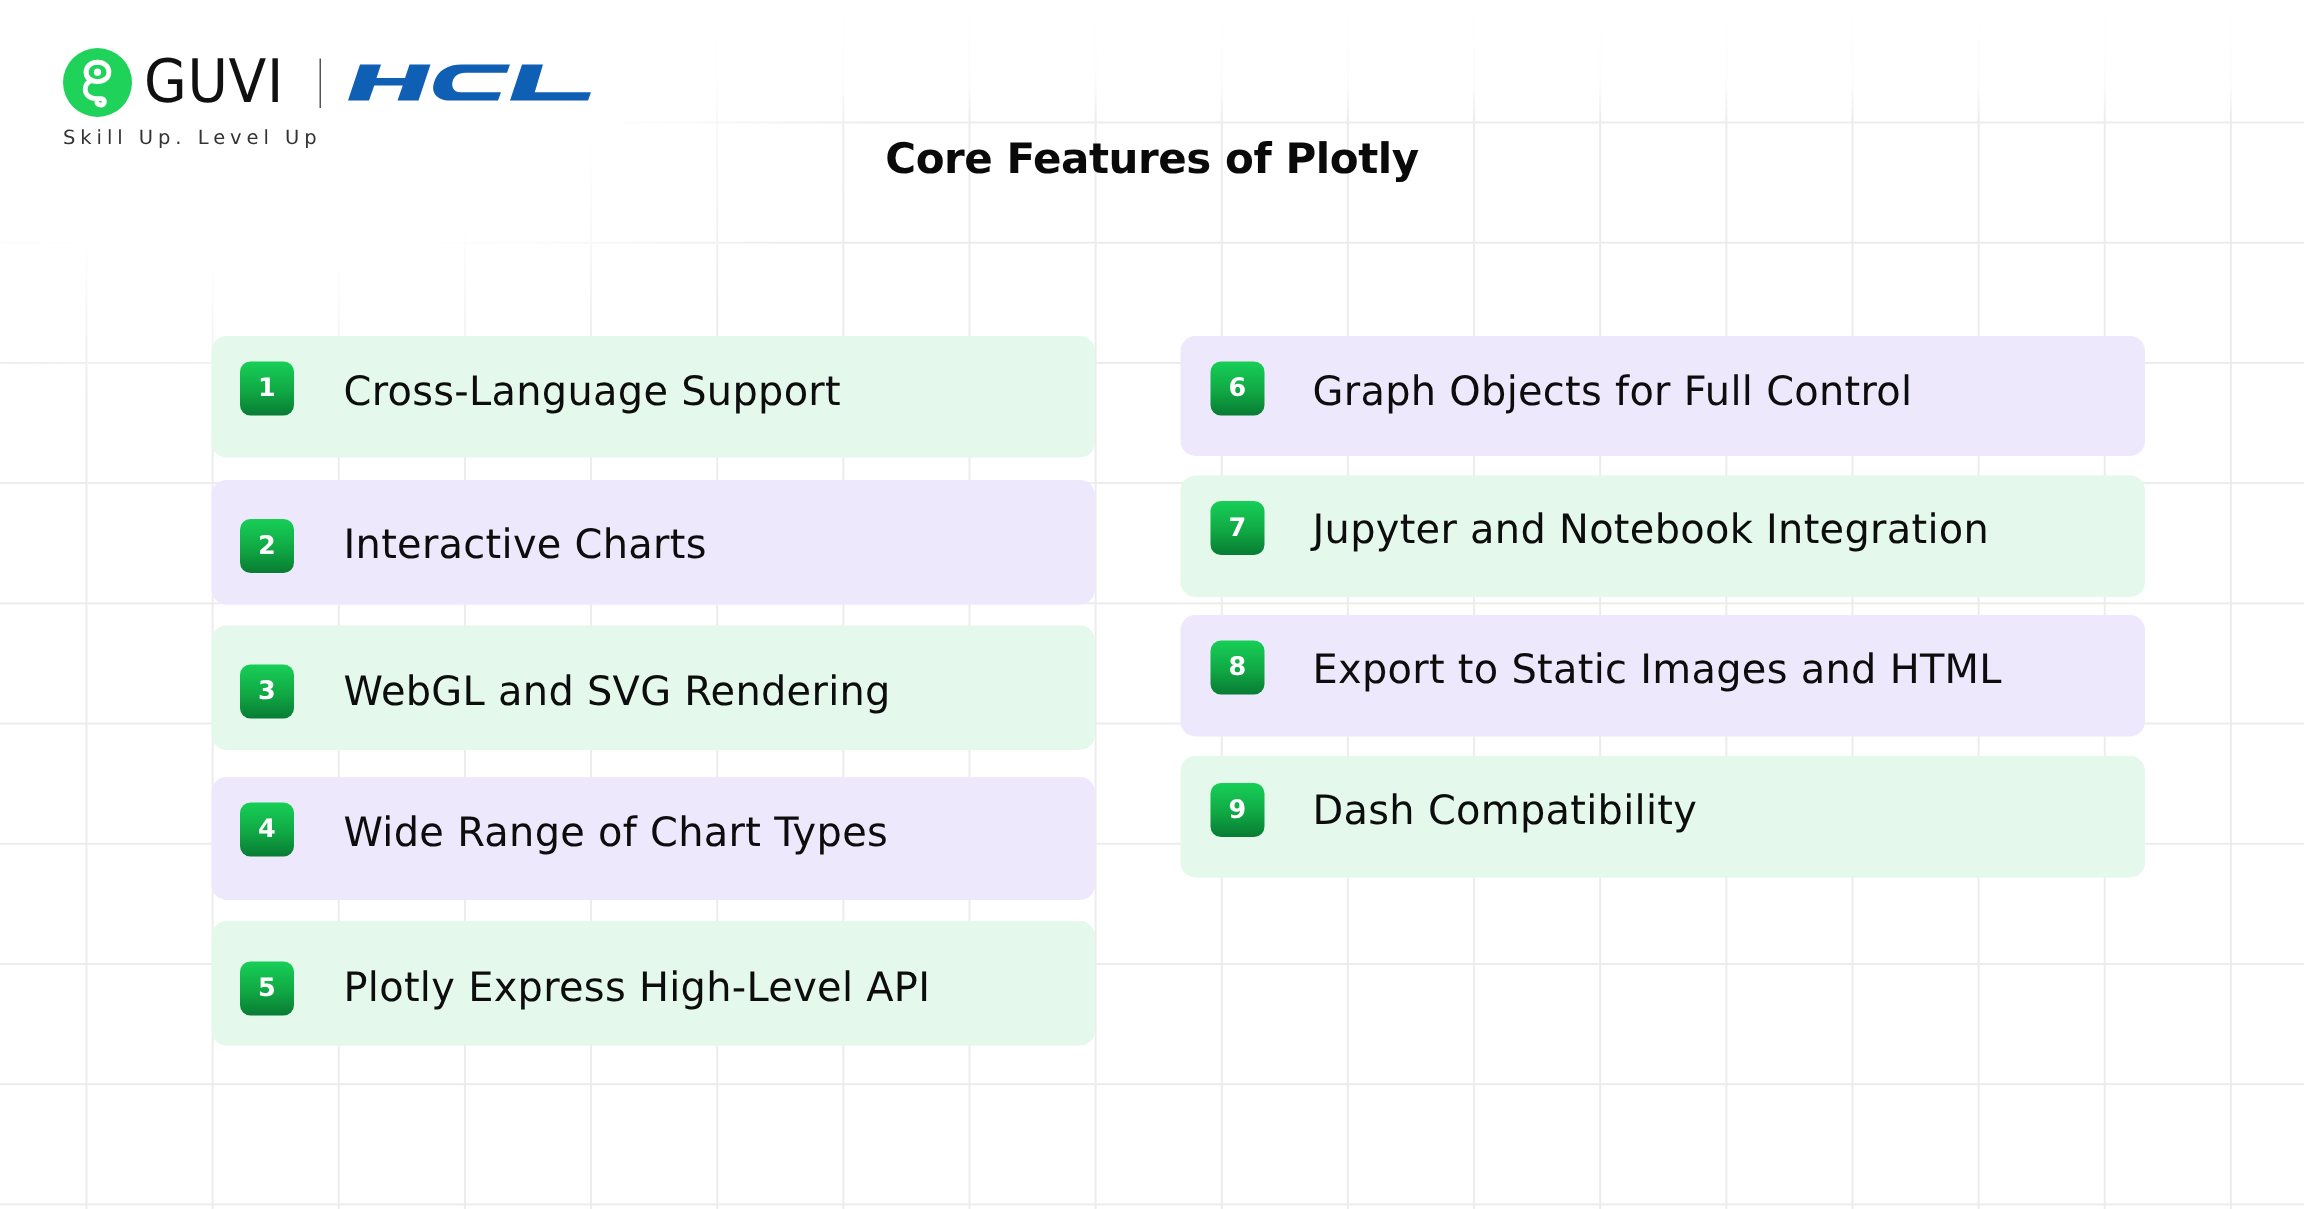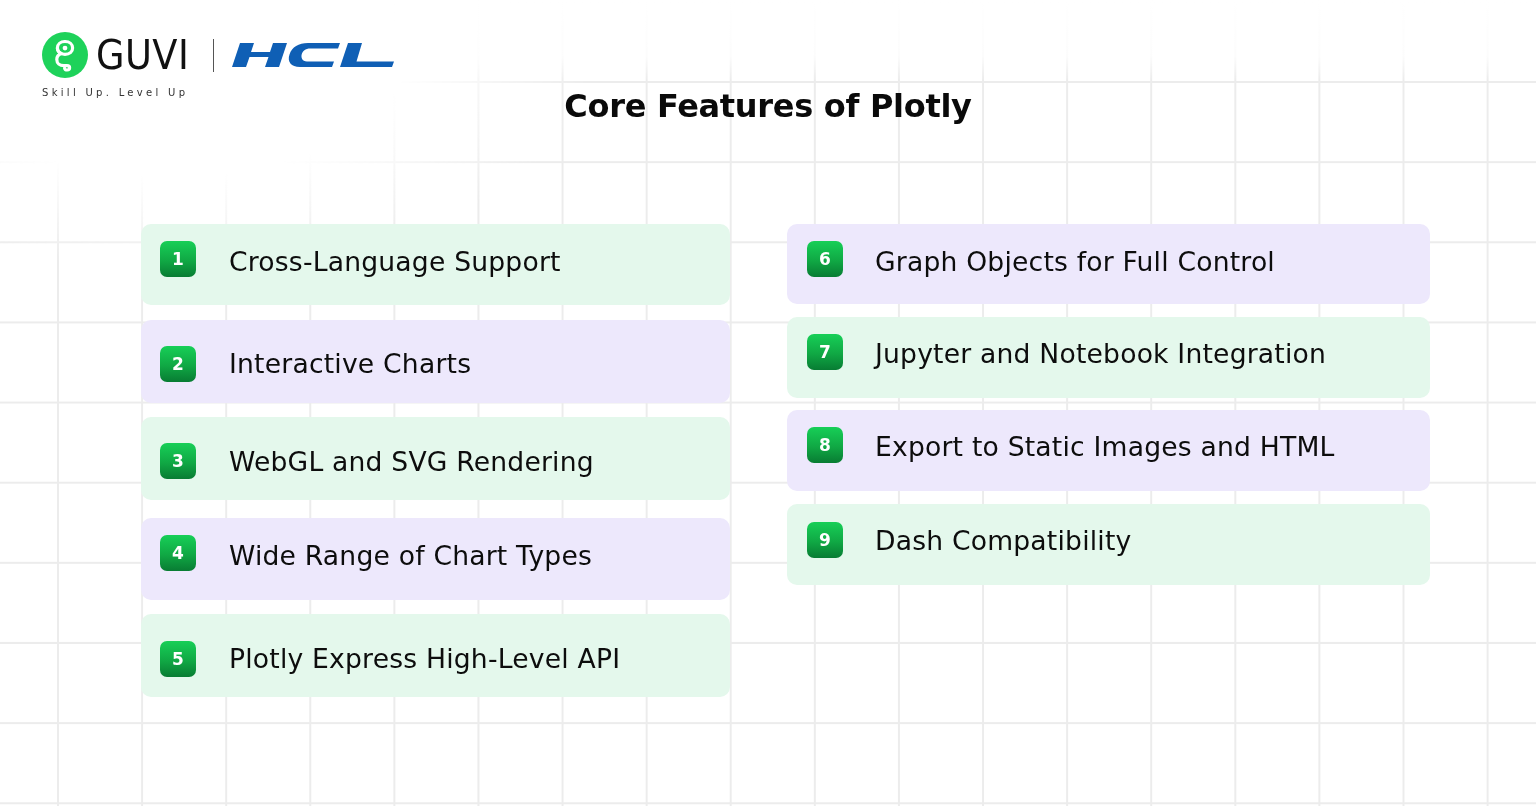--- a/index.html
+++ b/index.html
@@ -73,36 +73,36 @@
       position: absolute;
       left: 188px;
       top: 5px;
       width: 172px;
       height: 34px;
     }
     .tagline {
       position: absolute;
       left: 0;
       top: 54px;
-      font-size: 10px;
+      font-size: 13px;
       line-height: 14px;
       letter-spacing: 3.3px;
       color: #333;
       font-family: "DejaVu Sans", sans-serif;
     }
 
     
     .page-title {
       position: absolute;
       left: 0;
       width: 1536px;
       top: 84px;
       text-align: center;
       padding-left: 0;
-      font-size: 32px;
+      font-size: 28px;
       line-height: 44px;
       font-weight: 700;
       color: #0a0a0a;
       font-family: "DejaVu Sans", sans-serif;
       letter-spacing: -0.3px;
     }
     .page-title span {
       display: inline-block;
       margin-left: 0;
       position: relative;

